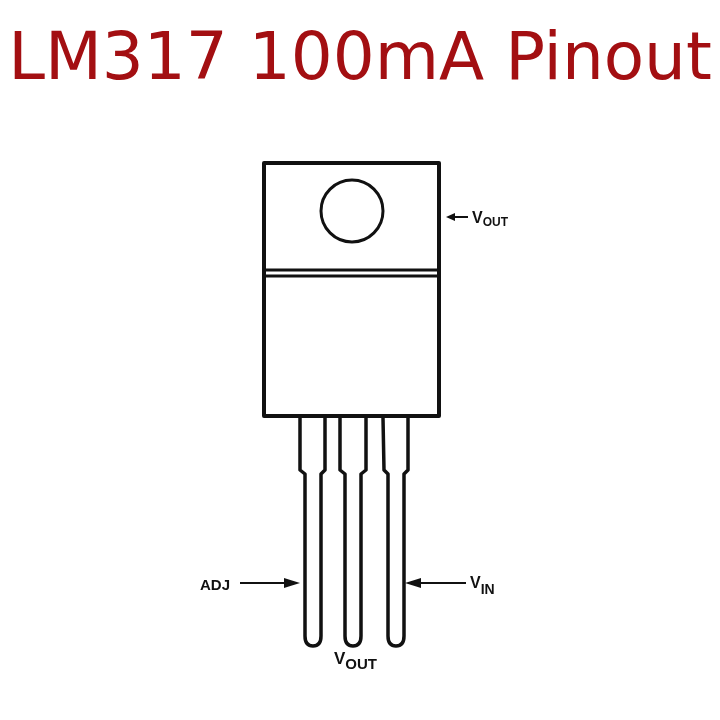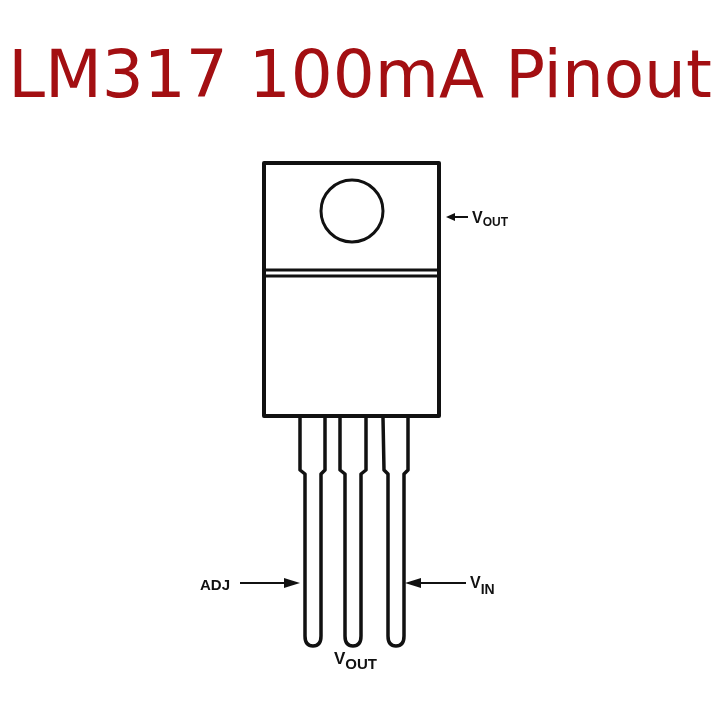--- a/index.html
+++ b/index.html
@@ -1,18 +1,18 @@
 <!DOCTYPE html>
 <html><head>
 <meta charset="utf-8">
 <style>
   html, body { margin:0; padding:0; background:#ffffff; }
   body { width:720px; height:720px; position:relative; overflow:hidden; font-family:"Liberation Sans", sans-serif; }
   .title {
-    position:absolute; left:0; top:42px; width:720px; text-align:center;
+    position:absolute; left:0; top:24px; width:720px; text-align:center;
     font-family:"DejaVu Sans", sans-serif; font-size:66px; color:#a30f12;
     letter-spacing:0px; line-height:1;
   }
   svg { position:absolute; left:0; top:0; }
   .lbl { font-family:"Liberation Sans", sans-serif; font-weight:bold; fill:#111; }
 </style>
 </head>
 <body>
 
 <div class="title">LM317 100mA Pinout</div>

